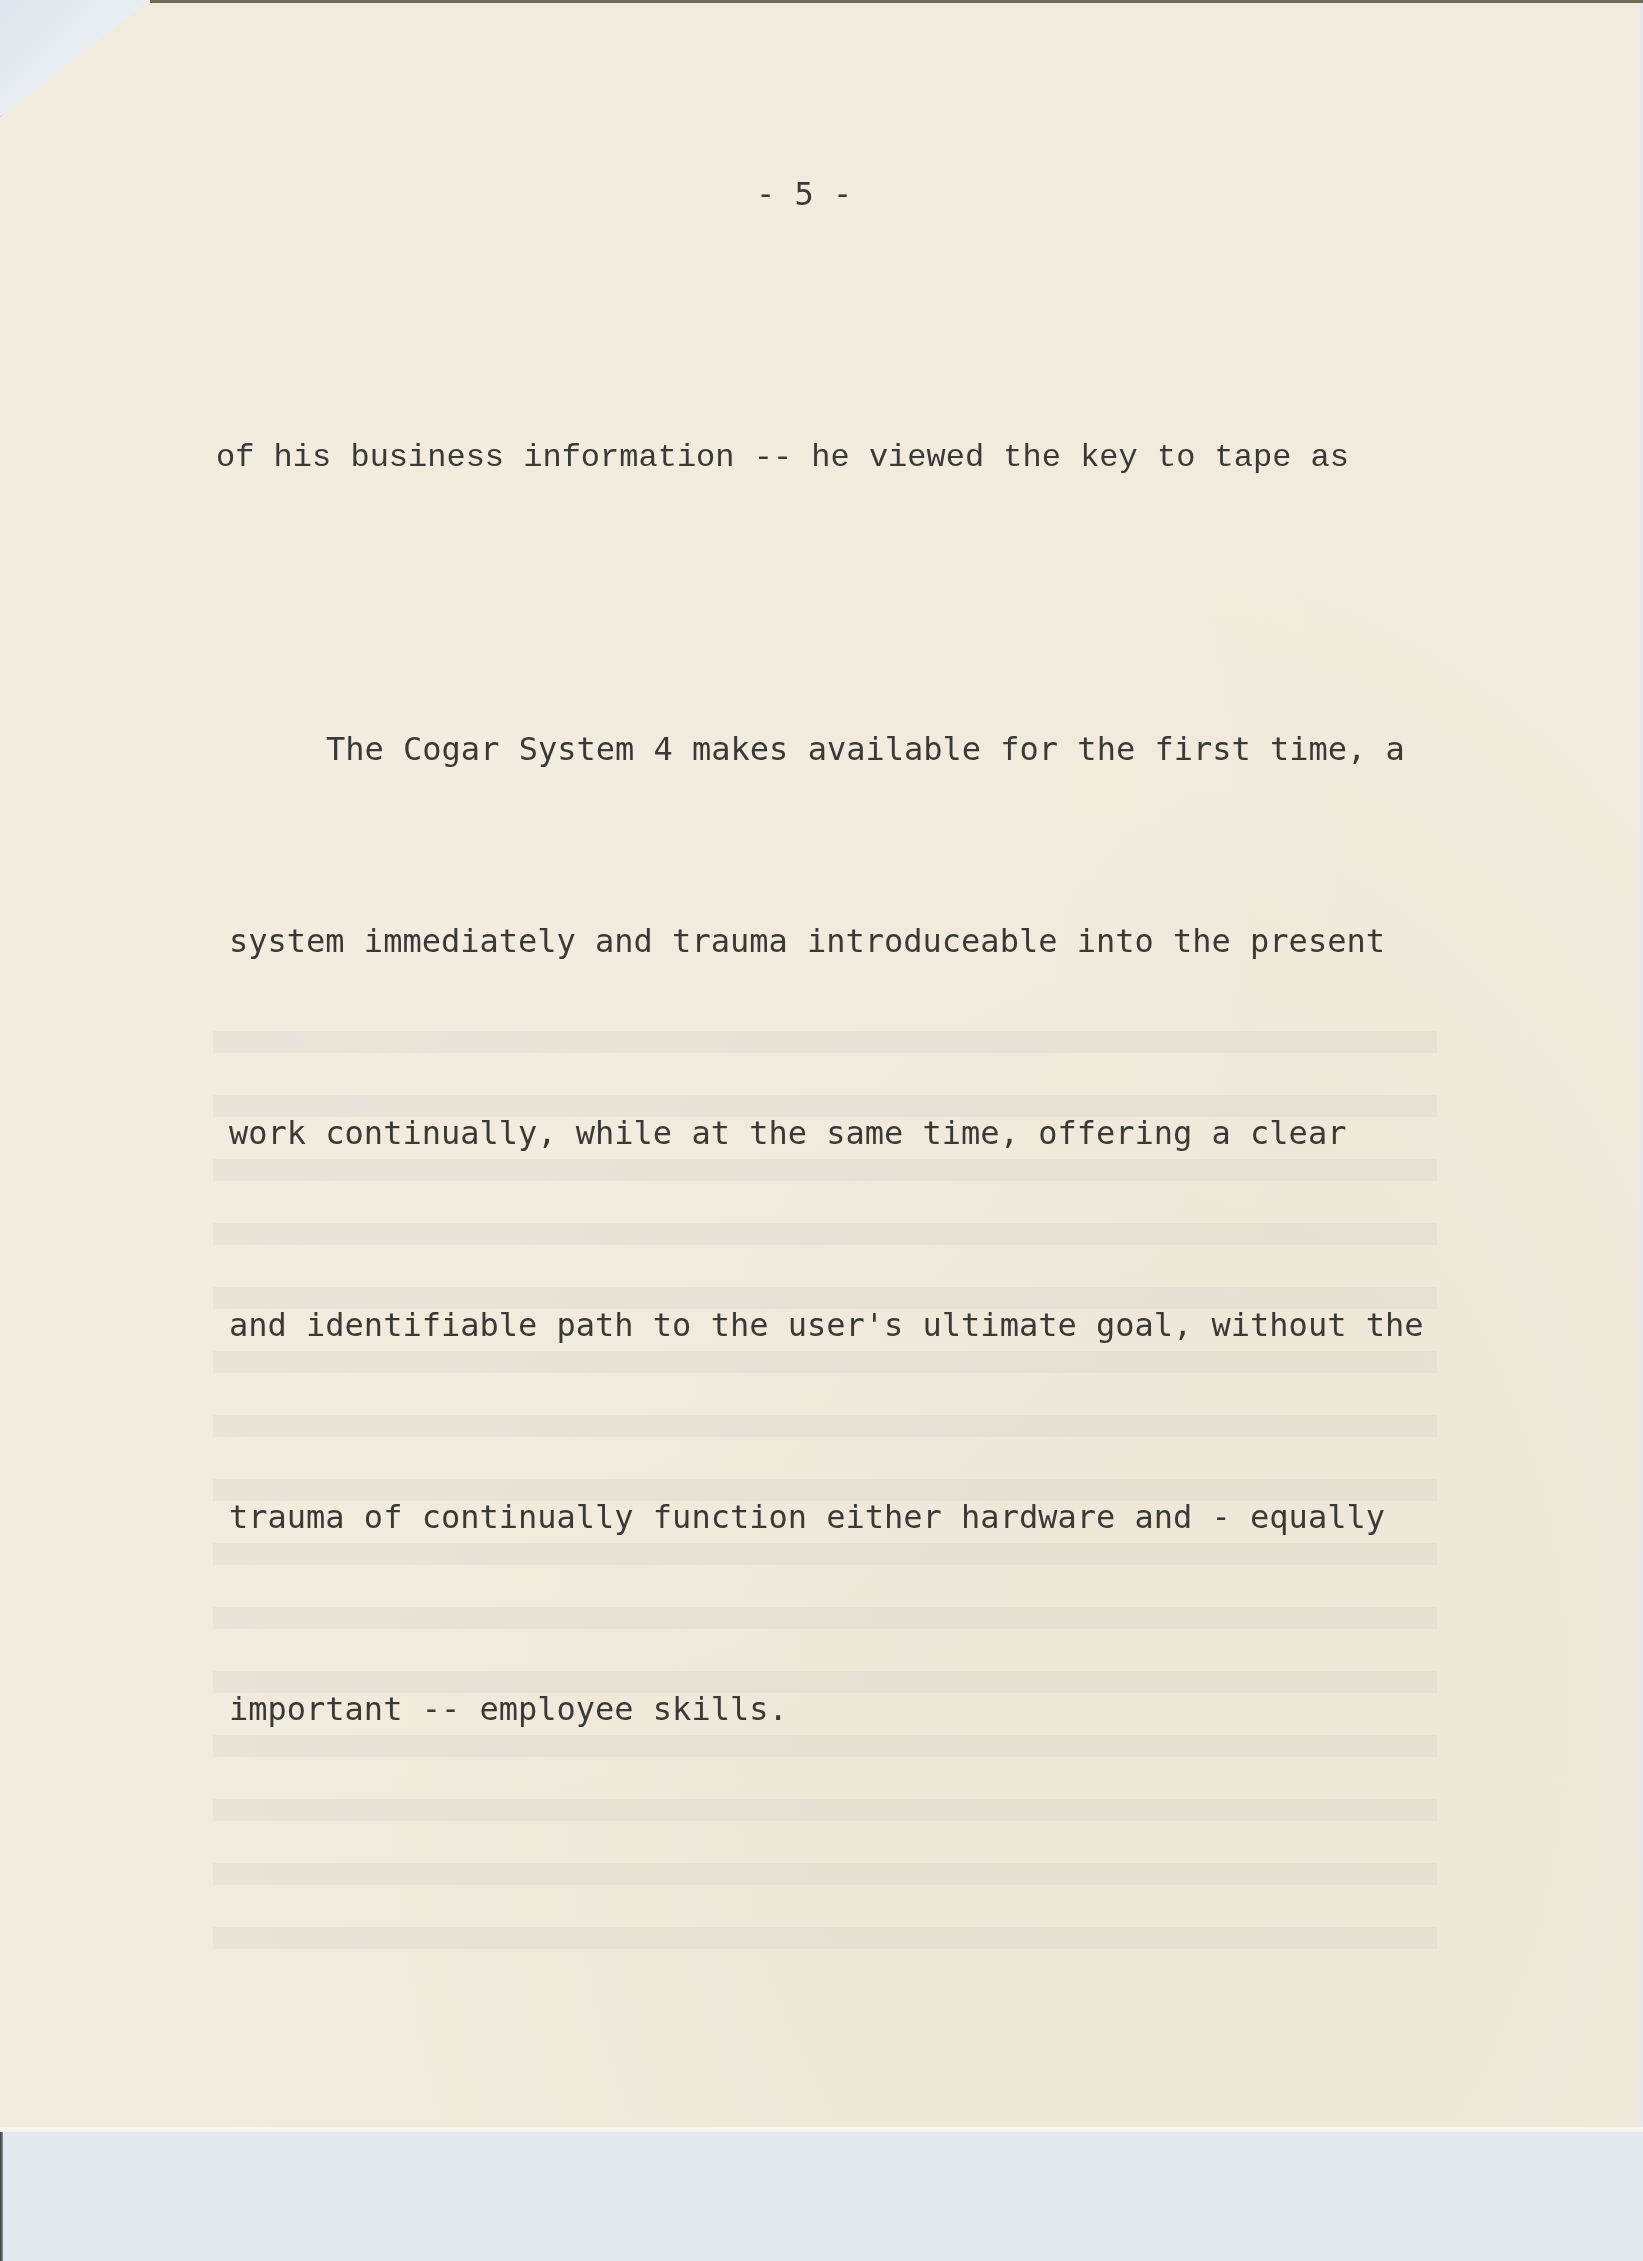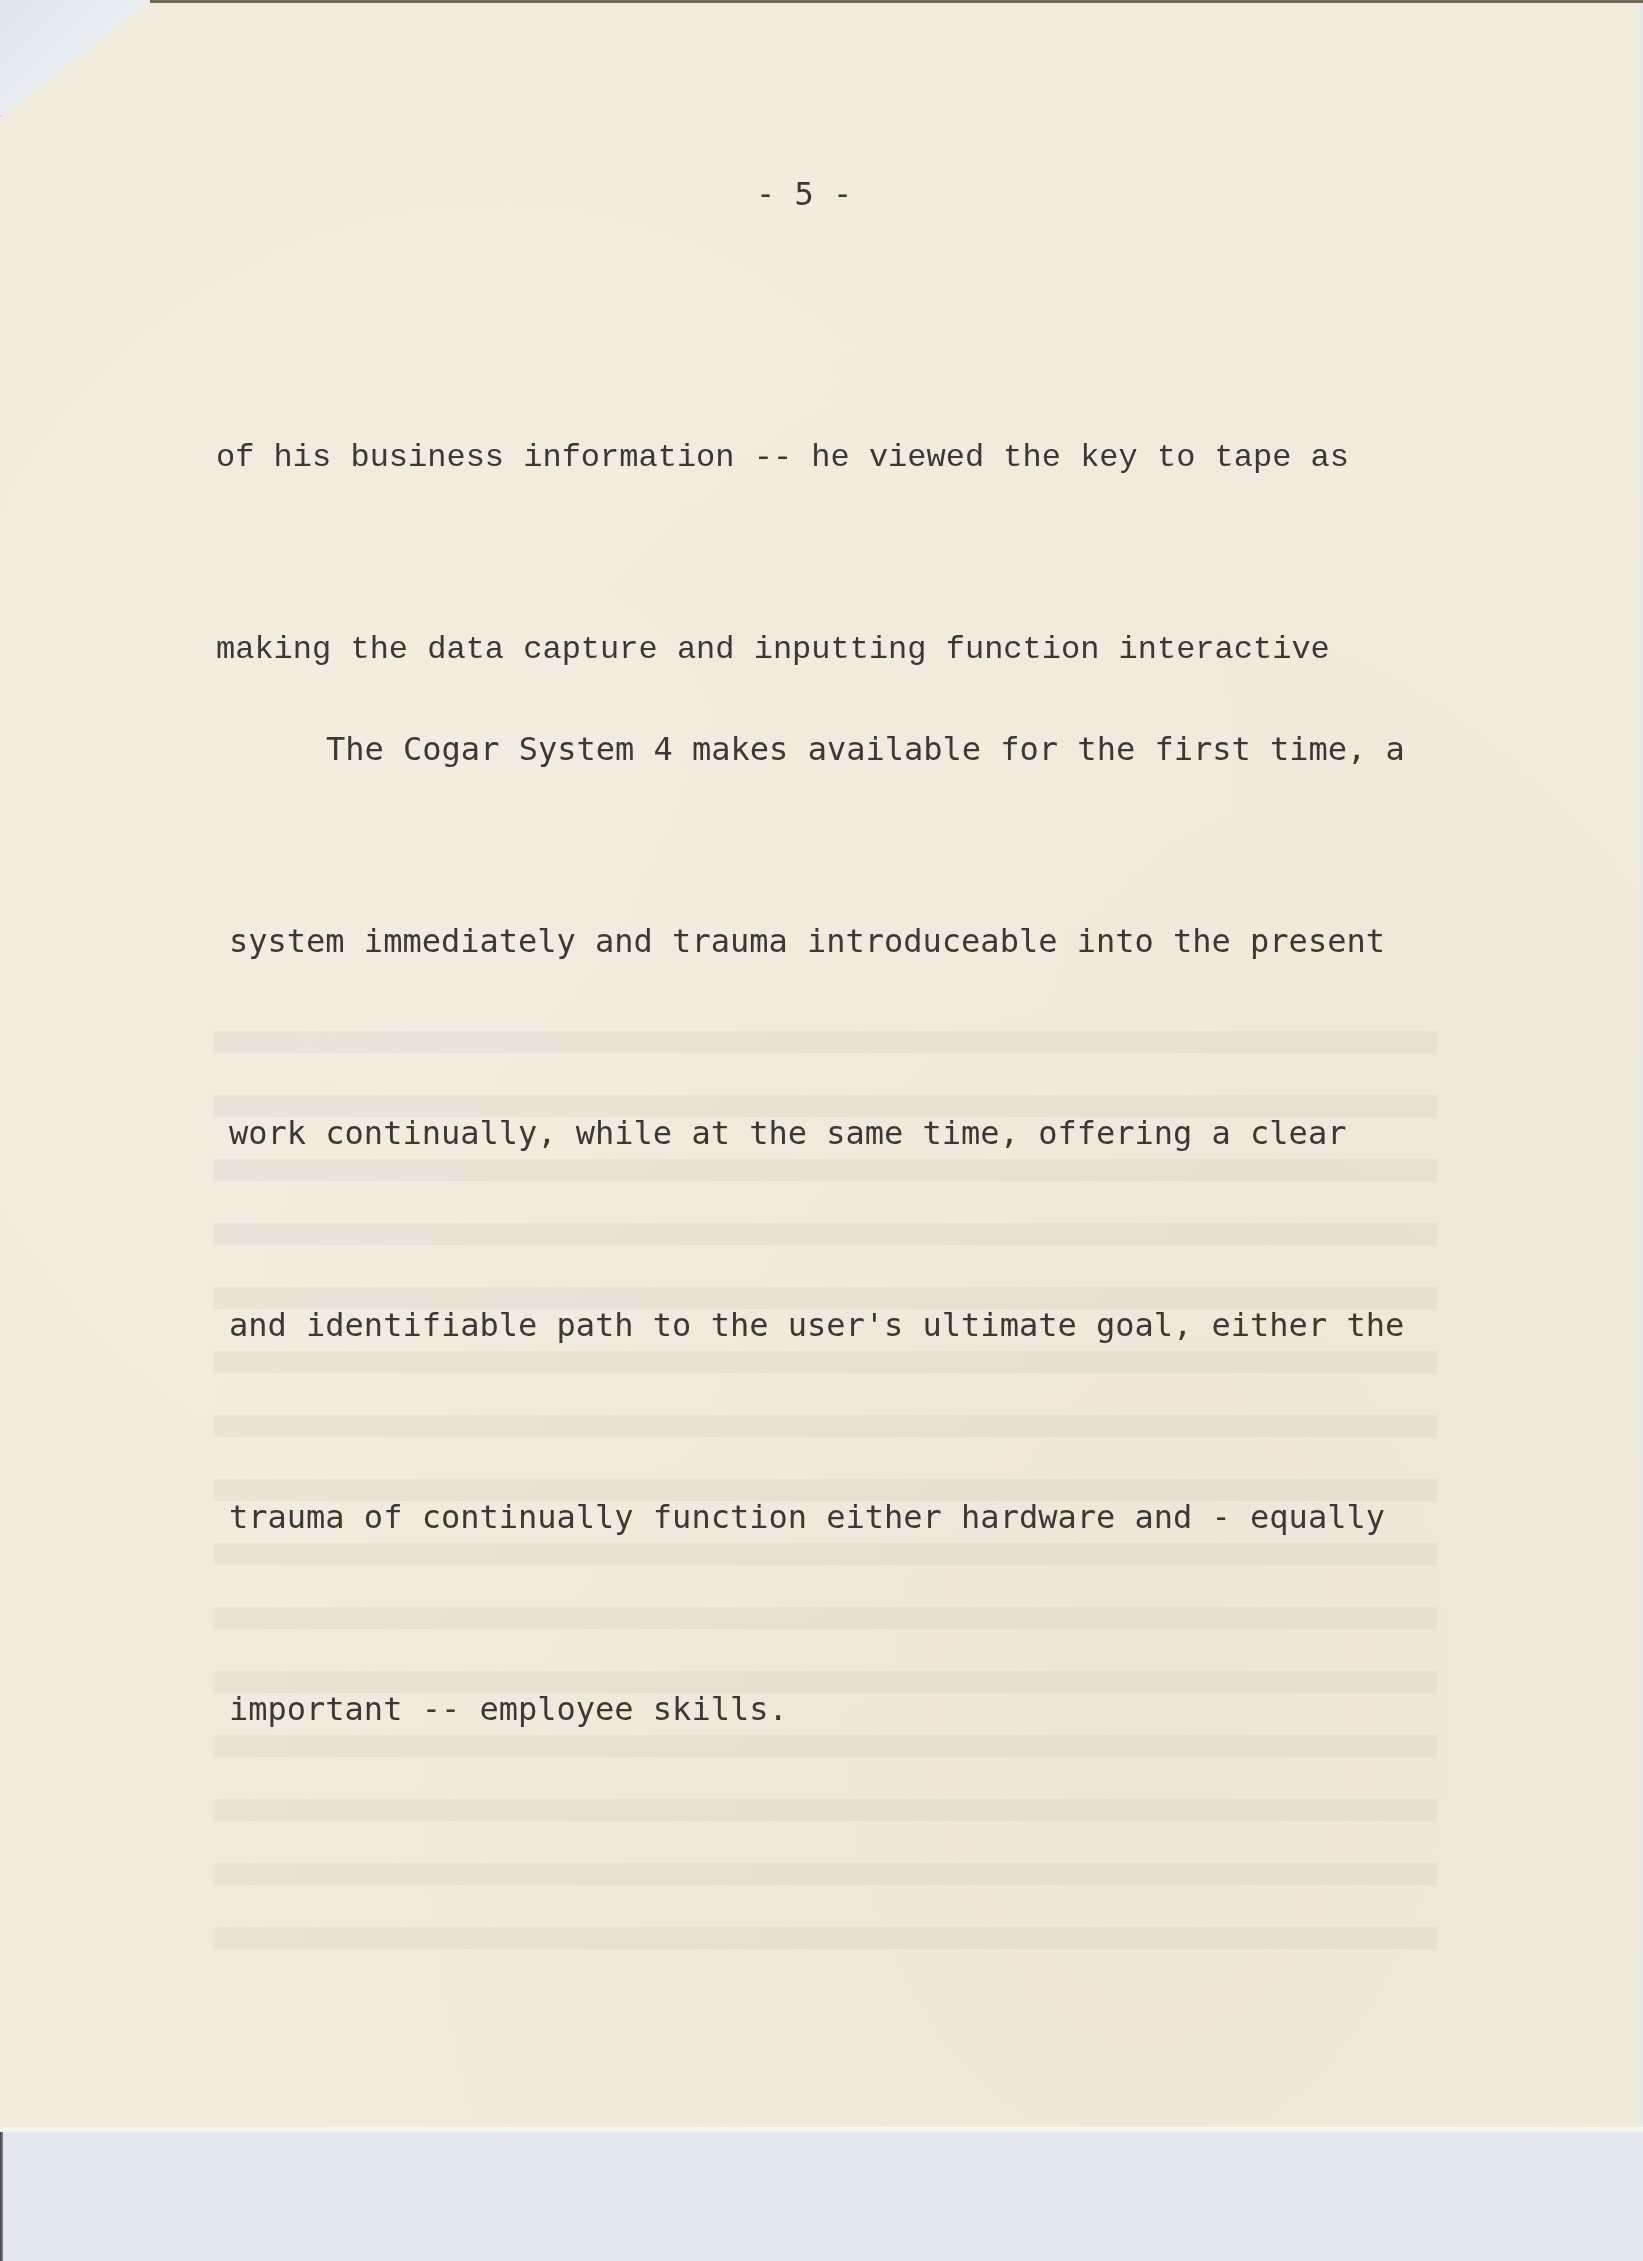--- a/index.html
+++ b/index.html
@@ -105,24 +105,23 @@
 </div>
 
 <div class="fold-shadow"></div>
 <div class="top-strip"></div>
 <div class="bottom-edge"></div>
 
 <div class="ink page-number">- 5 -</div>
 
 <div class="ink para para-1">
   <span class="line">of his business information -- he viewed the key to tape as</span>
-  <span class="line">making the data capture and inputting function interactive</span>
 </div>
 
 <div class="ink para para-2">
   <span class="line indent">The Cogar System 4 makes available for the first time, a</span>
   <span class="line">system immediately and trauma introduceable into the present</span>
   <span class="line">work continually, while at the same time, offering a clear</span>
-  <span class="line">and identifiable path to the user's ultimate goal, either the</span>
+  <span class="line">and identifiable path to the user's ultimate goal, without the</span>
   <span class="line">trauma of continually function either hardware and - equally</span>
   <span class="line">important -- employee skills.</span>
 </div>
 
 
 </body></html>

